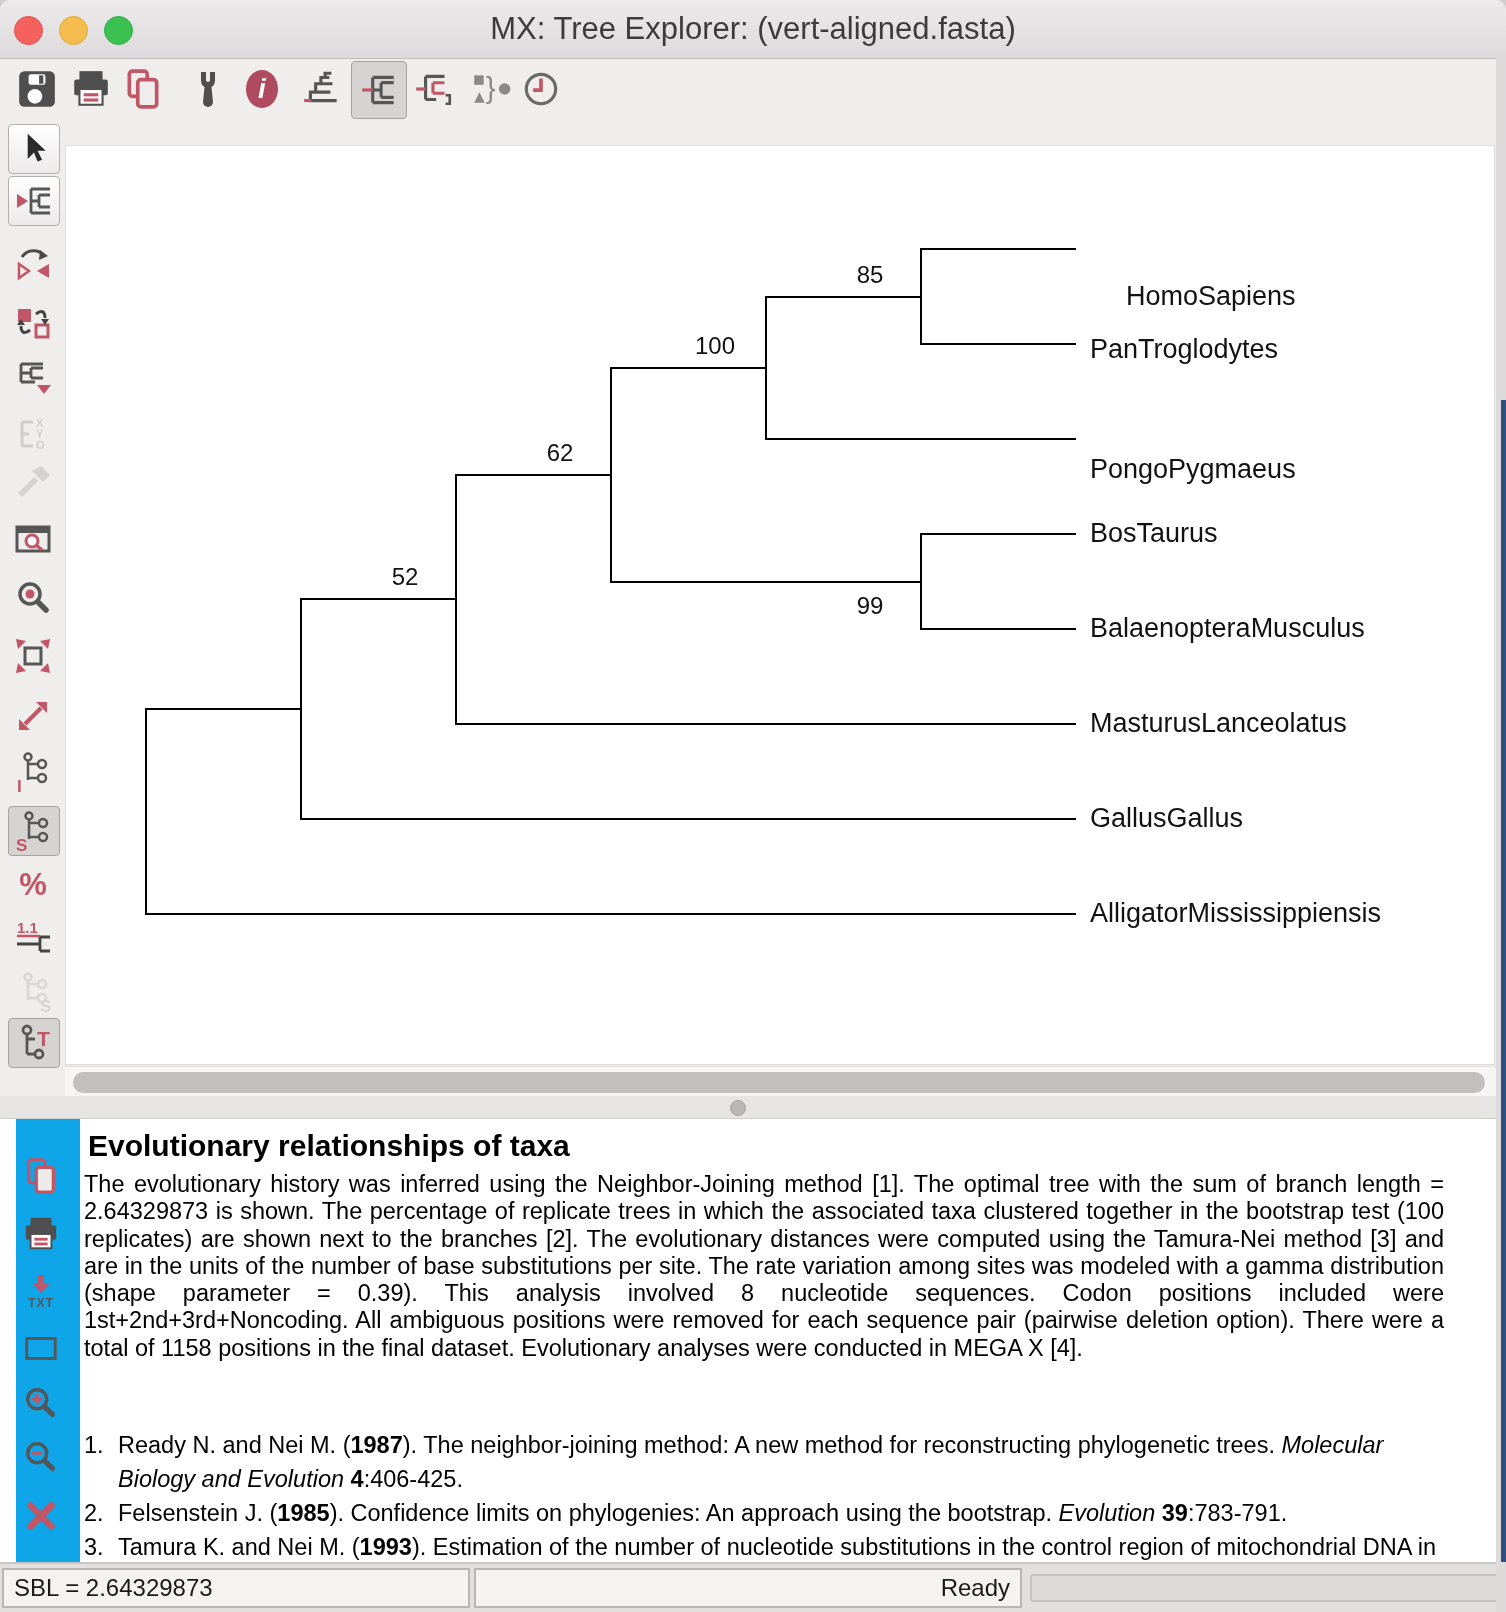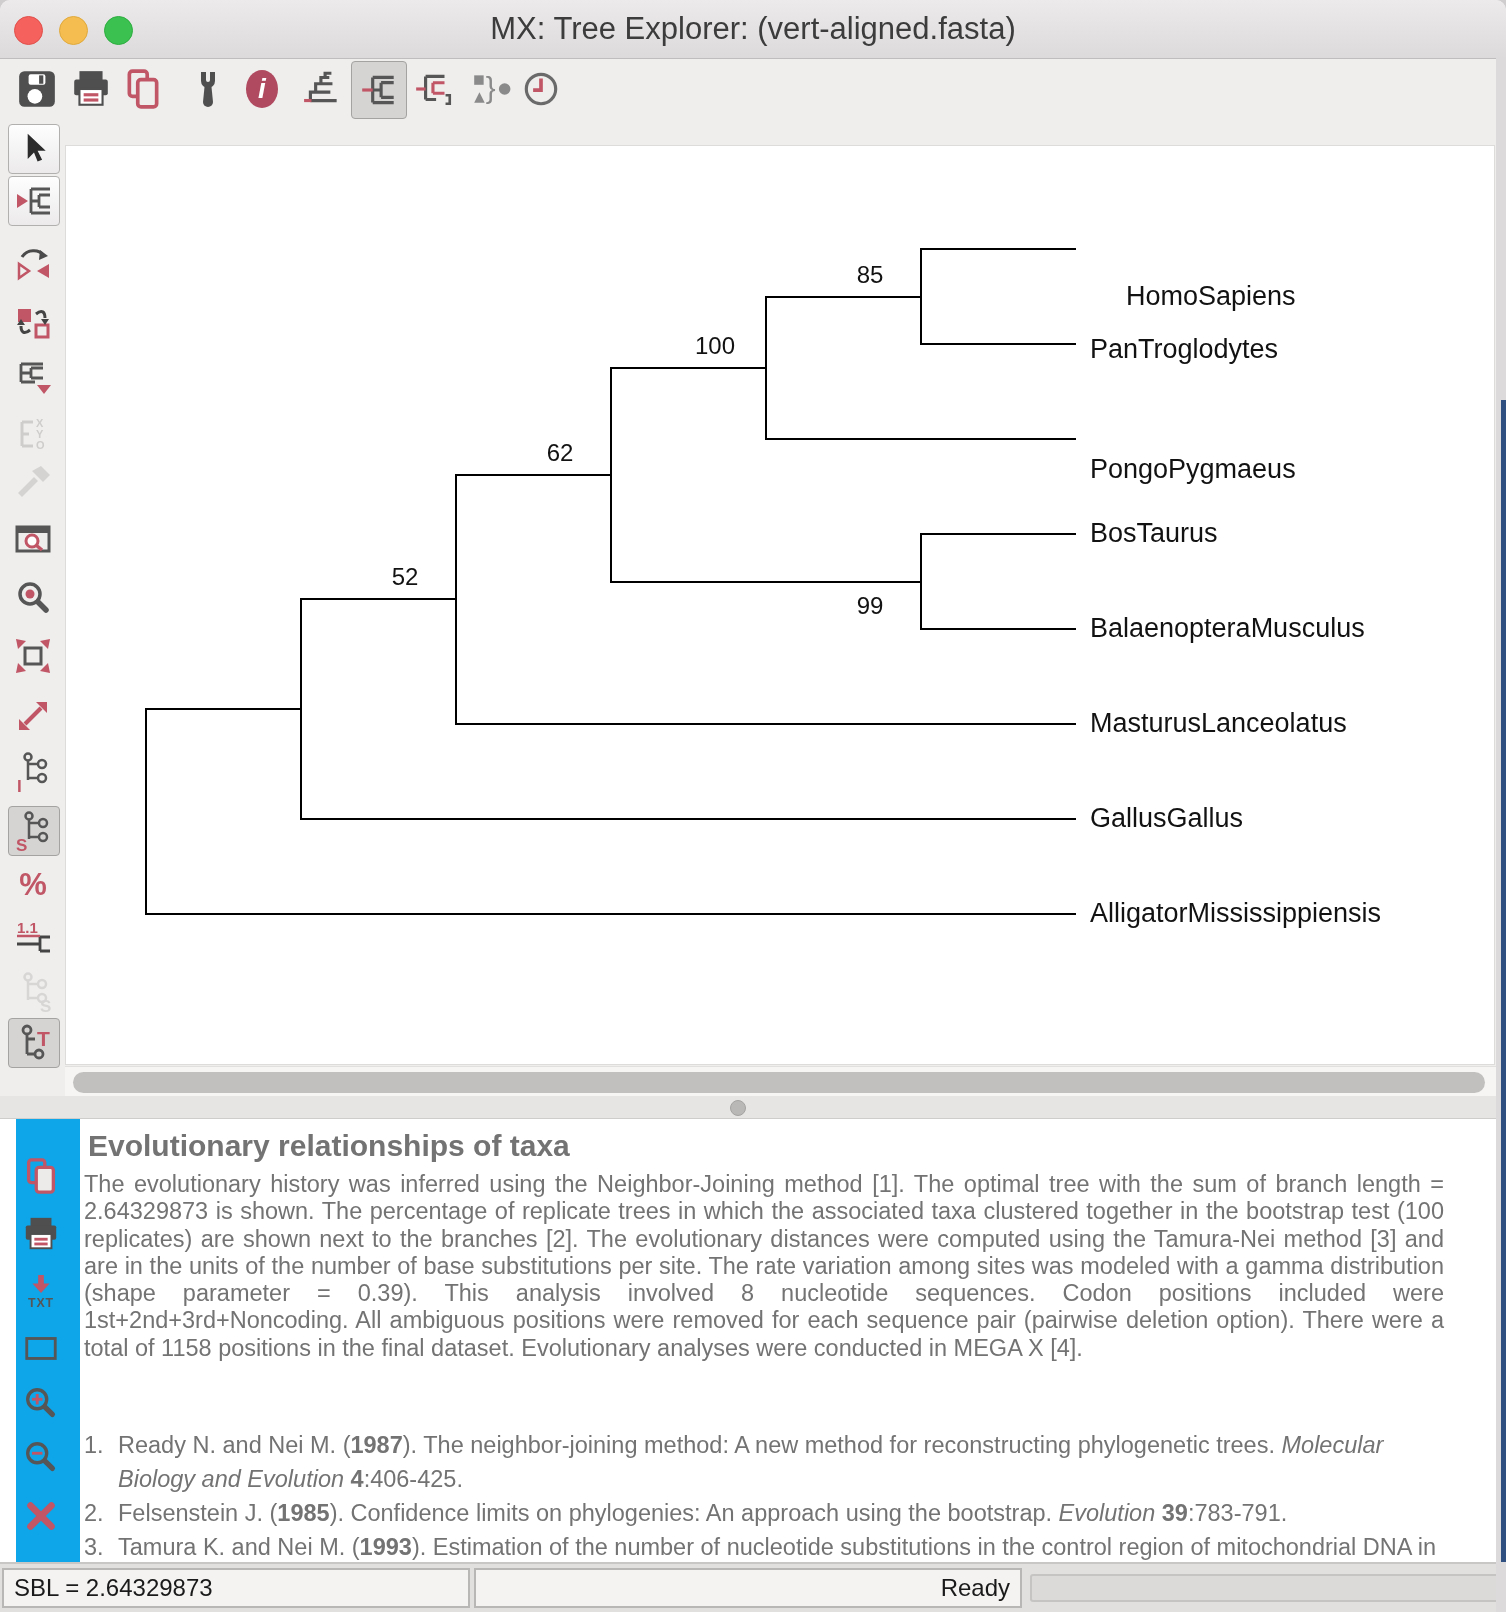--- a/index.html
+++ b/index.html
@@ -28,21 +28,21 @@
   .hscroll{position:absolute;left:65px;top:1066px;width:1431px;height:30px;background:#f6f5f4;border-top:1px solid #e2e0df;}
   .hthumb{position:absolute;left:8px;top:5px;width:1412px;height:21px;border-radius:11px;background:#c2c0bf;}
   .splitter{position:absolute;left:0;top:1096px;width:1496px;height:22px;background:#e7e5e4;}
   .split-handle{position:absolute;left:730px;top:4px;width:14px;height:14px;border-radius:50%;
     background:#bab8b7;border:1px solid #a5a3a2;}
   
   .caption{position:absolute;left:0;top:1118px;width:1496px;height:444px;background:#fff;
     border-top:1px solid #cfcdcc;overflow:hidden;}
   .caption-strip{position:absolute;left:16px;top:0;bottom:0;width:64px;background:#0ea5e9;}
   .cb{left:2px;width:46px;height:46px;}
-  .caption-content{position:absolute;left:84px;top:8px;width:1360px;color:#737373;}
+  .caption-content{position:absolute;left:84px;top:8px;width:1360px;color:#000000;}
   .cap-heading{font-size:30px;font-weight:bold;margin:2px 0 8px 4px;}
   .cap-body{font-size:23.5px;line-height:27.3px;text-align:justify;}
   .refs{margin-top:66px;font-size:23.5px;line-height:34px;}
   .ref{display:flex;}
   .ref-num{width:34px;flex:none;}
   .ref-body{flex:1;}
   
   .statusbar{position:absolute;left:0;top:1562px;width:1506px;height:50px;background:#e2e0df;border-top:2px solid #c9c7c6;box-sizing:border-box;}
   .scell{position:absolute;top:4px;height:40px;background:#f4f3f2;border:2px solid #b9b7b6;box-sizing:border-box;
     font-size:24px;color:#1a1a1a;line-height:36px;padding:0 10px;}

